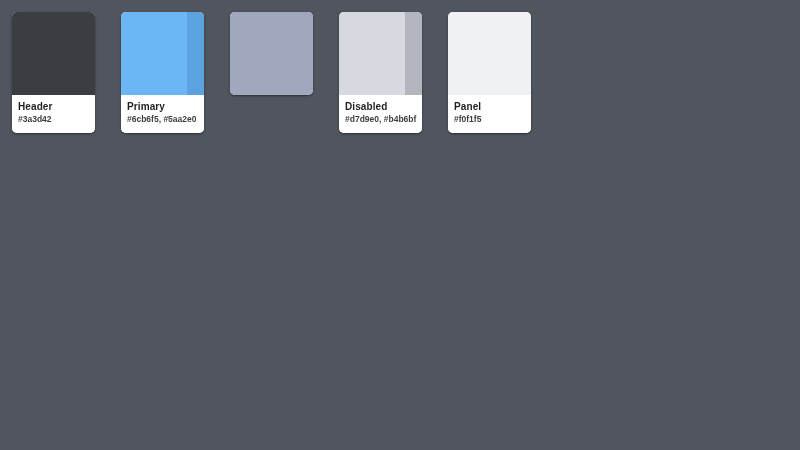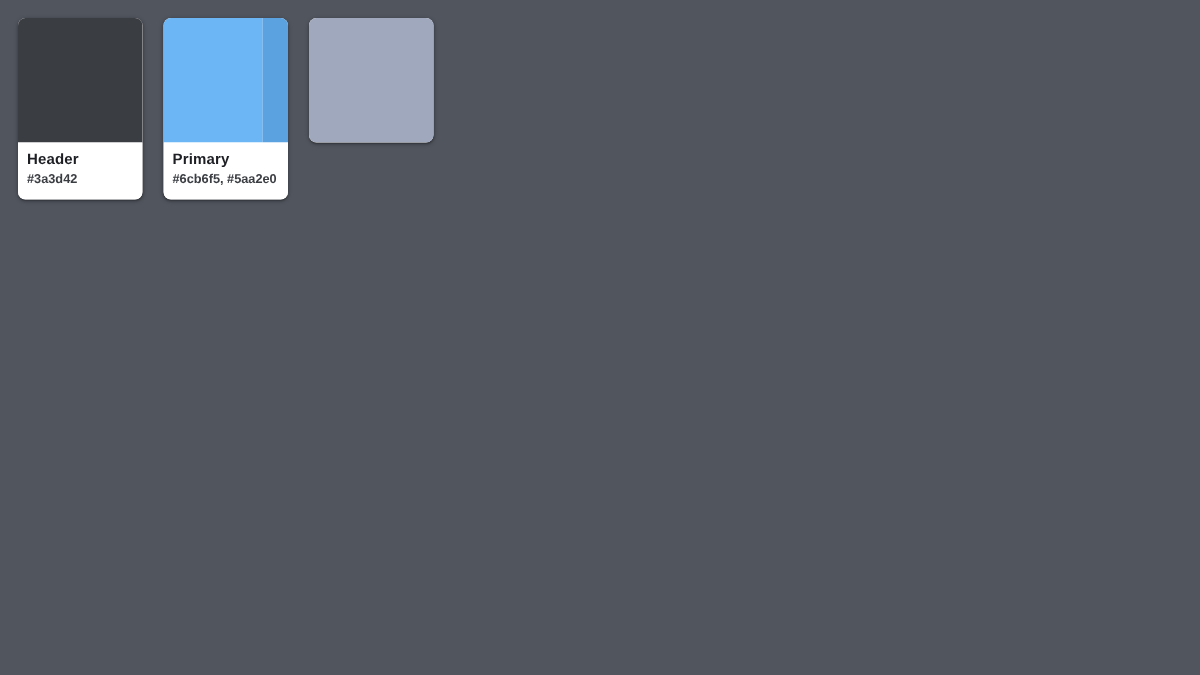--- a/index.html
+++ b/index.html
@@ -14,21 +14,21 @@
     font-family: "Liberation Sans", "DejaVu Sans", sans-serif;
     overflow: hidden;
   }
   #palette-board {
     position: absolute;
     left: 12px;
     top: 12px;
     display: flex;
     flex-direction: row;
     align-items: flex-start;
-    gap: 14px;
+    gap: 26px;
     justify-content: space-between;
   }
   .swatch-card {
     width: 83px;
     background: #ffffff;
     border-radius: 5px;
     box-shadow: 0 1px 3px rgba(0,0,0,0.32), 0 1px 1px rgba(0,0,0,0.18);
     overflow: hidden;
     display: flex;
     flex-direction: column;
@@ -95,15 +95,34 @@
       <div class="swatch-hex">#6cb6f5, #5aa2e0</div>
     </div>
   </div>
 
   <div class="swatch-card">
     <div class="swatch-colors">
       <div class="swatch-band primary-band" style="background-color: rgb(160, 168, 189);"></div>
     </div>
   </div>
 
+  <div class="swatch-card">
+    <div class="swatch-colors">
+      <div class="swatch-band primary-band" style="background-color: rgb(215, 217, 224);"></div>
+      <div class="swatch-band accent-band" style="background-color: rgb(180, 182, 191);"></div>
+    </div>
+    <div class="swatch-meta">
+      <div class="swatch-name">Disabled</div>
+      <div class="swatch-hex">#d7d9e0, #b4b6bf</div>
+    </div>
+  </div>
 
+  <div class="swatch-card">
+    <div class="swatch-colors">
+      <div class="swatch-band primary-band" style="background-color: rgb(240, 241, 245);"></div>
+    </div>
+    <div class="swatch-meta">
+      <div class="swatch-name">Panel</div>
+      <div class="swatch-hex">#f0f1f5</div>
+    </div>
+  </div>
 
 </div>
 
 </body></html>

